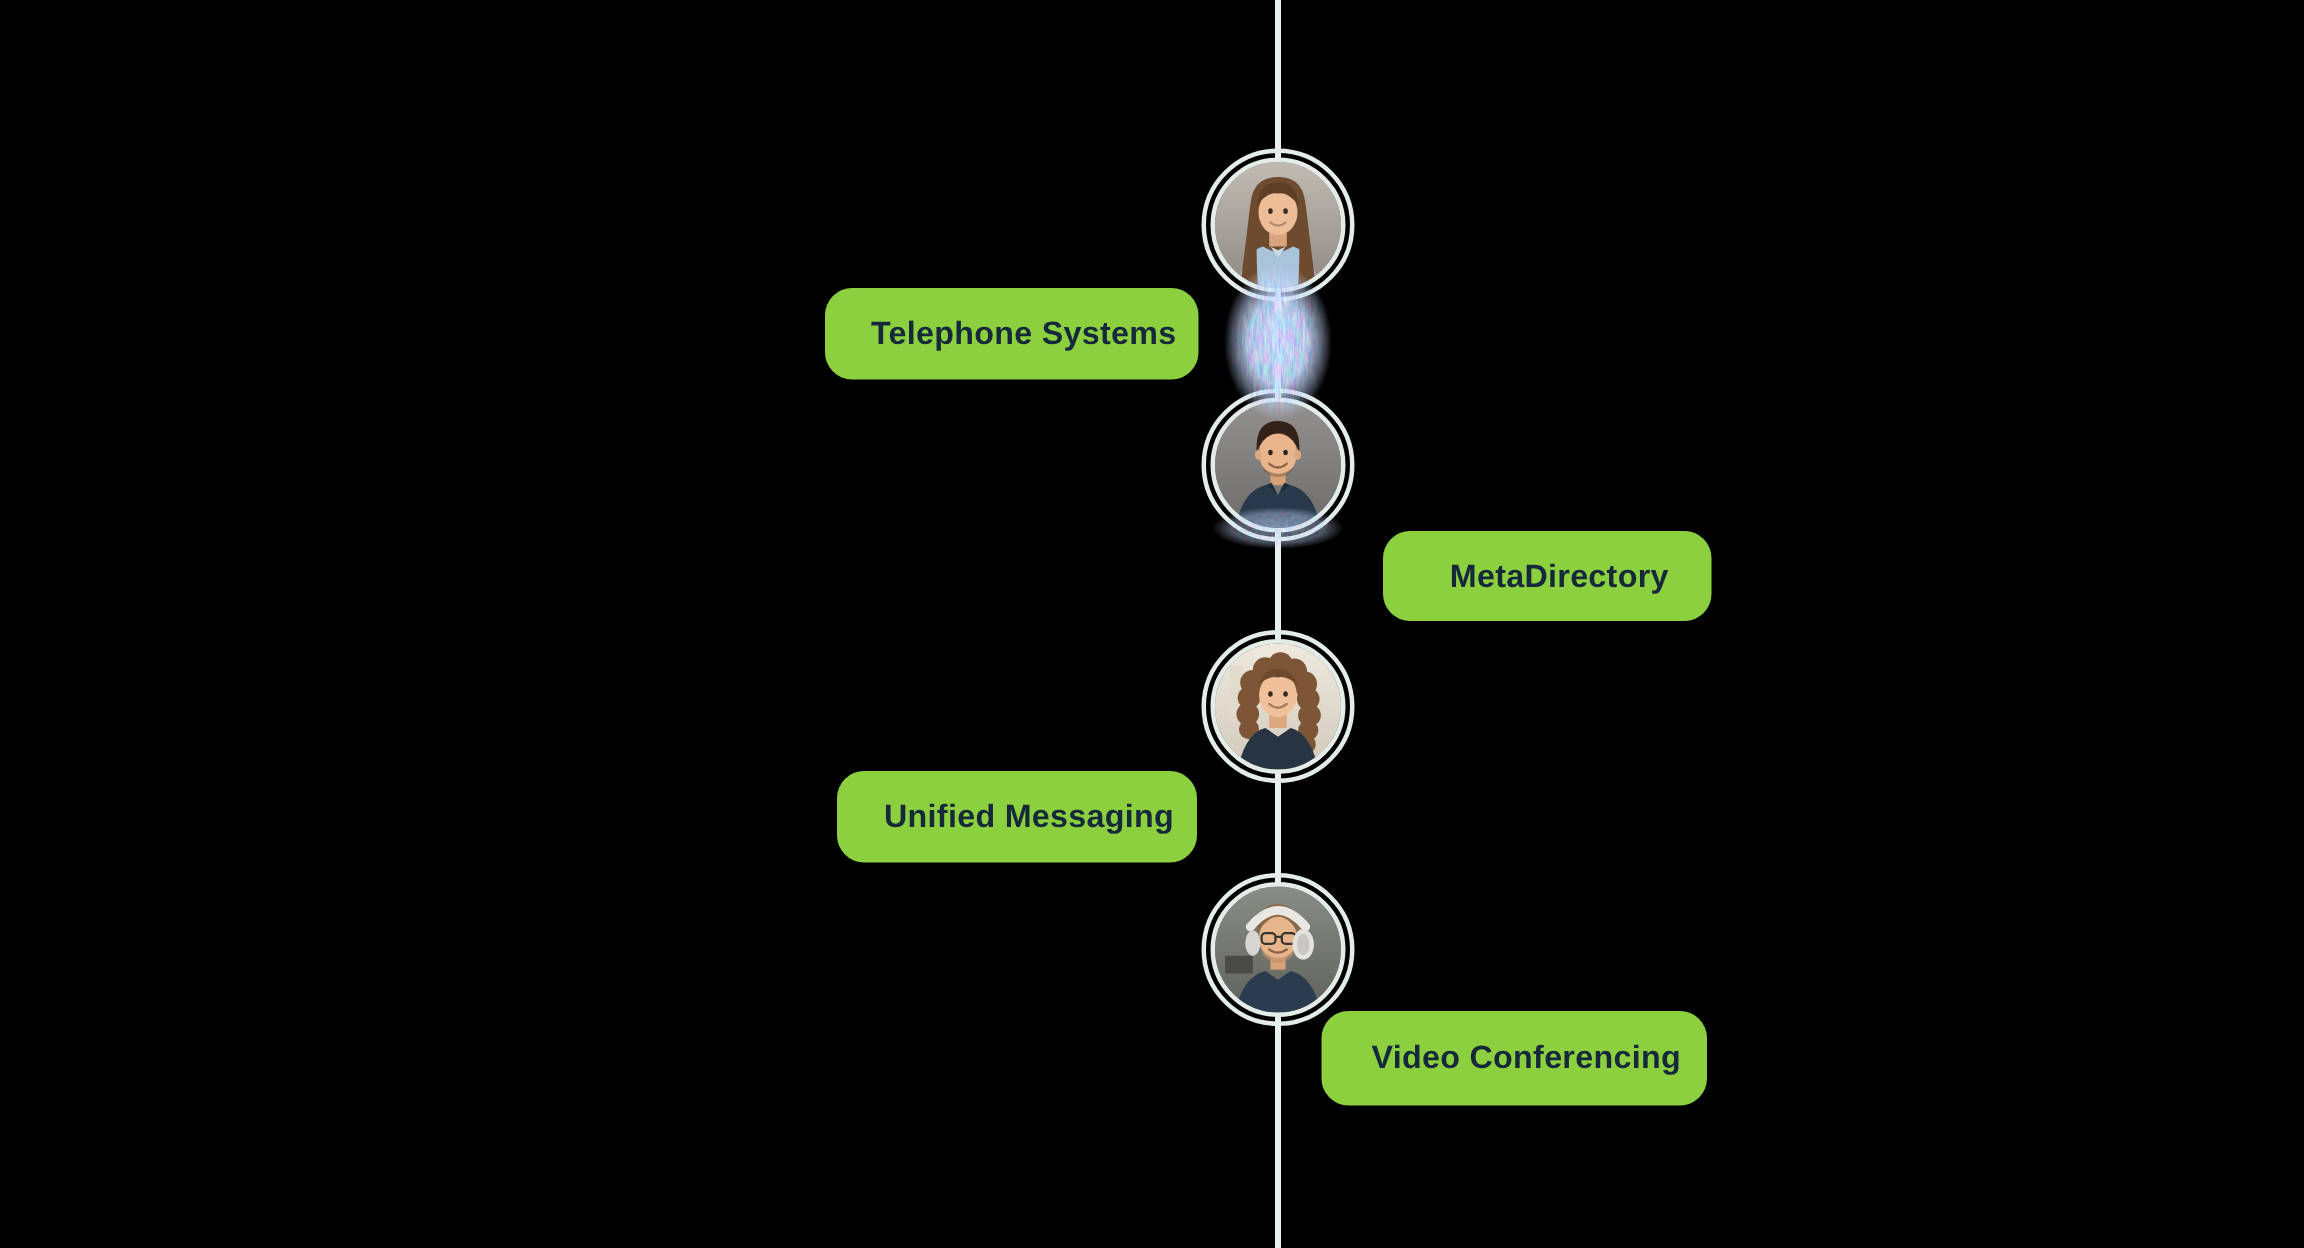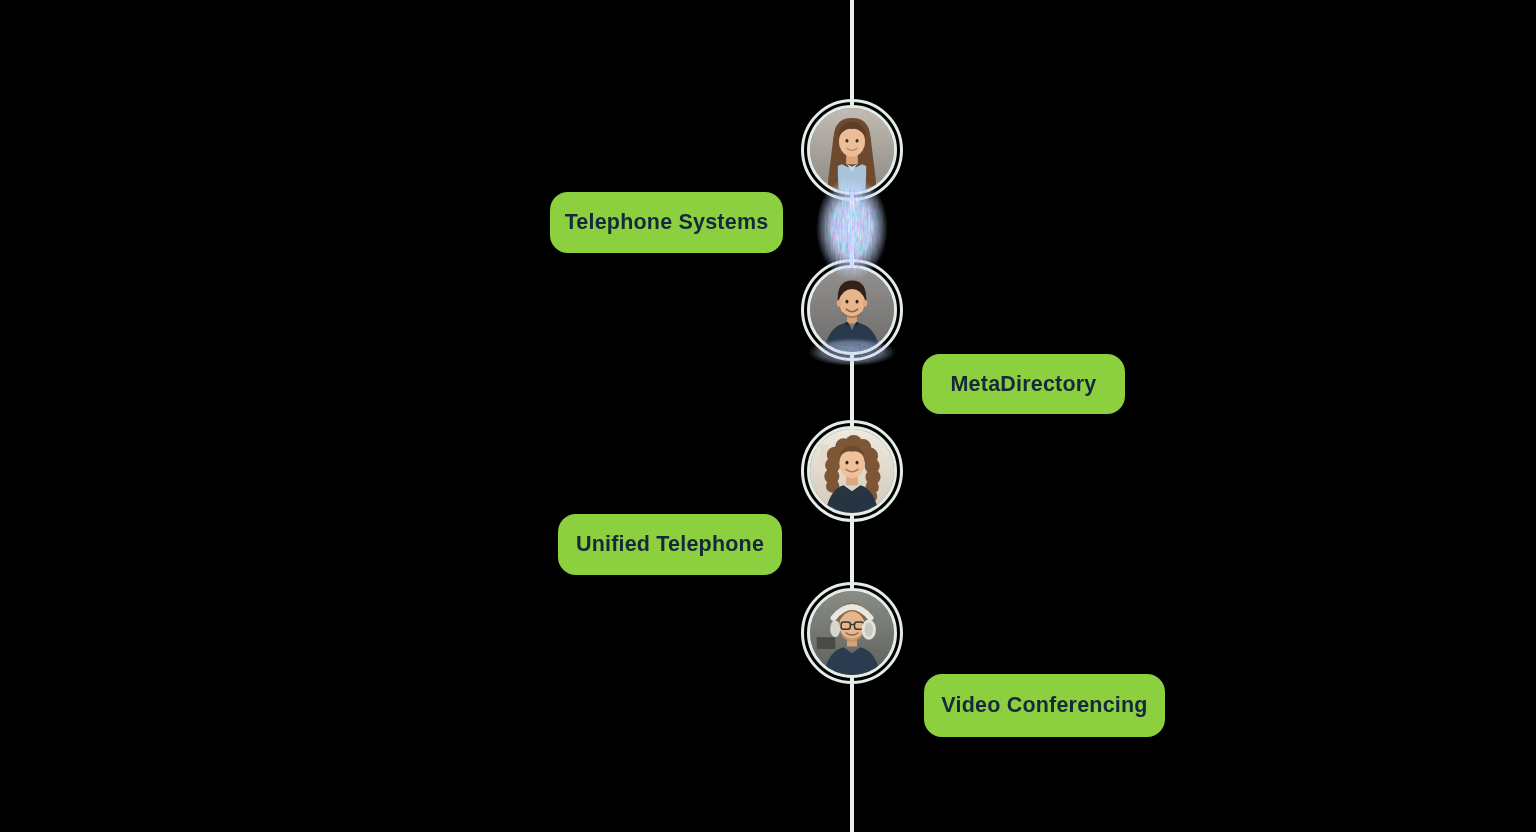--- a/index.html
+++ b/index.html
@@ -55,25 +55,26 @@
     align-items: center;
     justify-content: center;
     background: var(--accent-color, #8CD03F);
     color: var(--label-color, #16293B);
     border-radius: 18px;
     font-size: 21.5px;
     font-weight: 700;
     letter-spacing: 0.2px;
     z-index: 3;
     white-space: nowrap;
+    padding-left: 16px;
   }
   #pill-0 { left: 550px; top: 192px; width: 233px; height: 61px; }
   #pill-1 { left: 922px; top: 354px; width: 203px; height: 60px; }
   #pill-2 { left: 558px; top: 514px; width: 224px; height: 61px; }
-  #pill-3 { left: 924px; top: 674px; width: 241px; height: 63px; }
+  #pill-3 { left: 881px; top: 674px; width: 241px; height: 63px; }
 
   #ring-0 { left: 801px; top: 99px; }
   #ring-1 { left: 801px; top: 259px; }
   #ring-2 { left: 801px; top: 420px; }
   #ring-3 { left: 801px; top: 582px; }
 
   #avatar-0 { left: 807px; top: 105px; }
   #avatar-1 { left: 807px; top: 265px; }
   #avatar-2 { left: 807px; top: 426px; }
   #avatar-3 { left: 807px; top: 588px; }
@@ -254,19 +255,19 @@
     </svg>
   </div>
 
   <div class="pill" id="pill-0">
     <span>Telephone Systems</span>
   </div>
   <div class="pill" id="pill-1">
     <span>MetaDirectory</span>
   </div>
   <div class="pill" id="pill-2">
-    <span>Unified Telephone</span>
+    <span>Unified Messaging</span>
   </div>
   <div class="pill" id="pill-3">
     <span>Video Conferencing</span>
   </div>
 
 </div>
 
 </body></html>

